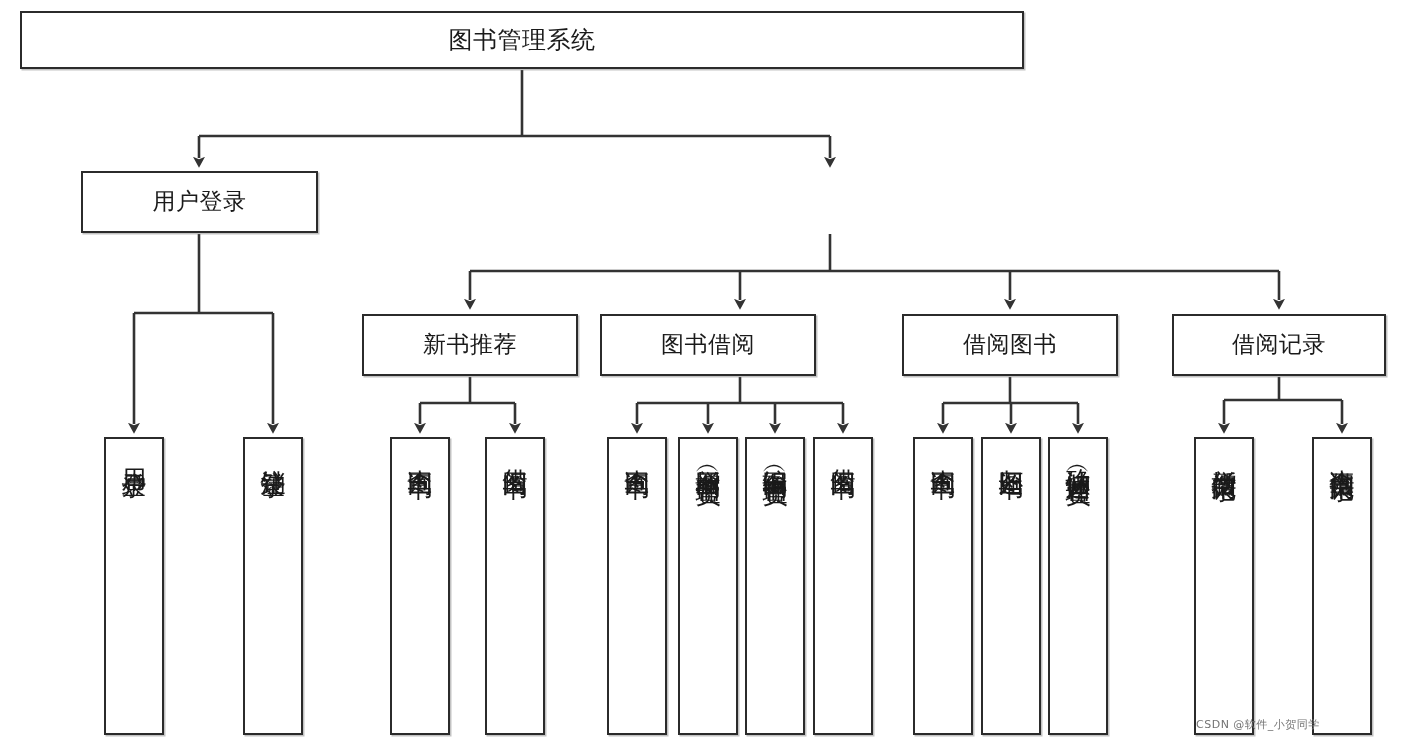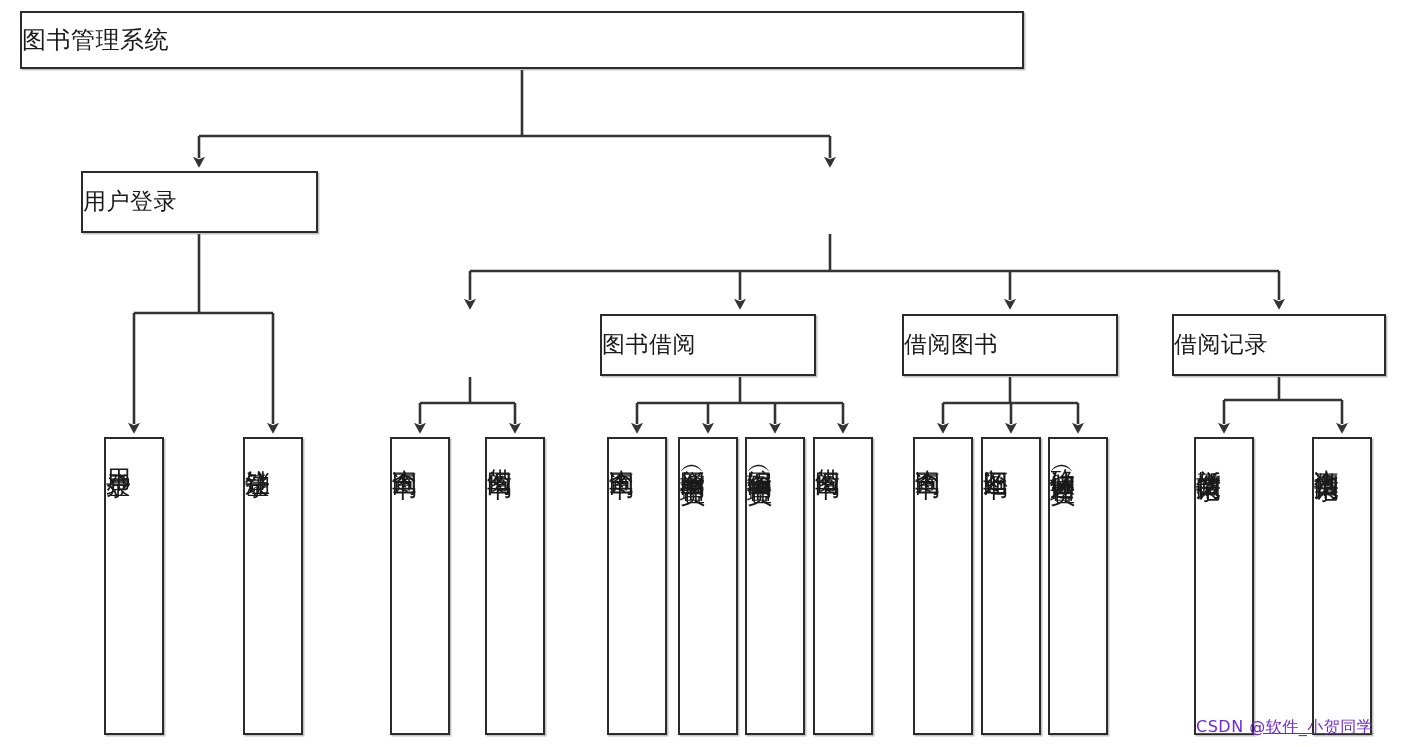--- a/index.html
+++ b/index.html
@@ -25,21 +25,21 @@
     height: 747px;
     pointer-events: none;
   }
   .node {
     position: absolute;
     box-sizing: border-box;
     background: #ffffff;
     border: 2.5px solid #2b2b2b;
     display: flex;
     align-items: center;
-    justify-content: flex-start;
+    justify-content: center;
     color: #1a1a1a;
     box-shadow: 1.5px 1.5px 0 rgba(120,120,120,0.45);
   }
   .node-label {
     display: block;
     text-align: center;
     line-height: 1.18;
     white-space: nowrap;
   }
   
@@ -58,26 +58,25 @@
   .node.leaf .node-label {
     writing-mode: vertical-rl;
     text-orientation: upright;
     font-size: 25px;
     line-height: 1.0;
     letter-spacing: 2px;
     white-space: nowrap;
   }
   .watermark {
     position: absolute;
-    color: #6d28d9;
-    font-size: 16px;
+    color: #737373;
+    font-size: 11px;
     letter-spacing: 0.5px;
     white-space: nowrap;
     user-select: none;
-    text-decoration: underline;
   }
 </style>
 </head>
 <body>
 
 <div id="diagram-root">
 
   <svg class="wires" viewBox="0 0 1405 747">
     <defs>
       <marker id="arrow" markerWidth="11" markerHeight="12" refX="1.2" refY="6" orient="auto" markerUnits="userSpaceOnUse">
@@ -129,20 +128,23 @@
   </svg>
 
   <div class="node horiz root" style="left:20px; top:11px; width:1004px; height:58px;">
     <span class="node-label">图书管理系统</span>
   </div>
 
   <div class="node horiz" style="left:81px; top:171px; width:237px; height:62px;">
     <span class="node-label">用户登录</span>
   </div>
 
+  <div class="node horiz" style="left:362px; top:314px; width:216px; height:62px;">
+    <span class="node-label">新书推荐</span>
+  </div>
   <div class="node horiz" style="left:600px; top:314px; width:216px; height:62px;">
     <span class="node-label">图书借阅</span>
   </div>
   <div class="node horiz" style="left:902px; top:314px; width:216px; height:62px;">
     <span class="node-label">借阅图书</span>
   </div>
   <div class="node horiz" style="left:1172px; top:314px; width:214px; height:62px;">
     <span class="node-label">借阅记录</span>
   </div>
 

